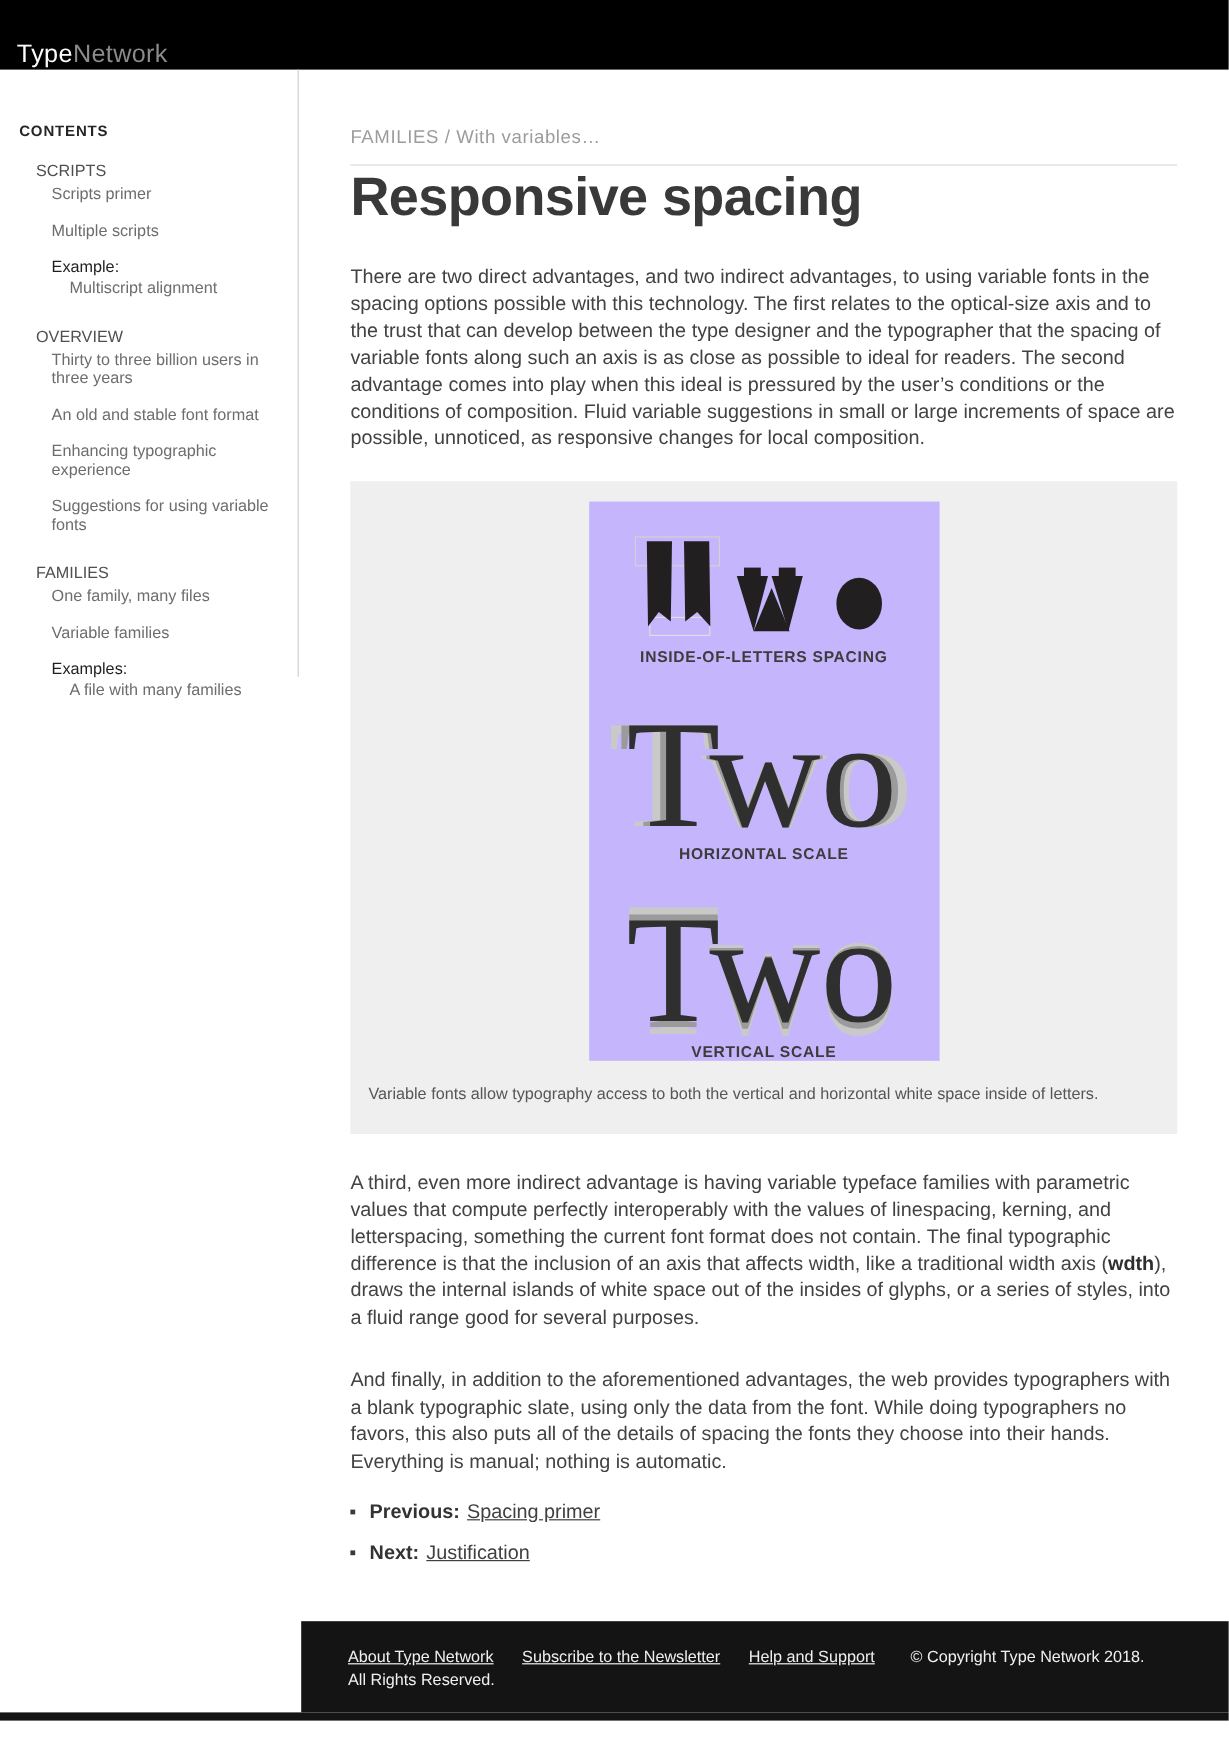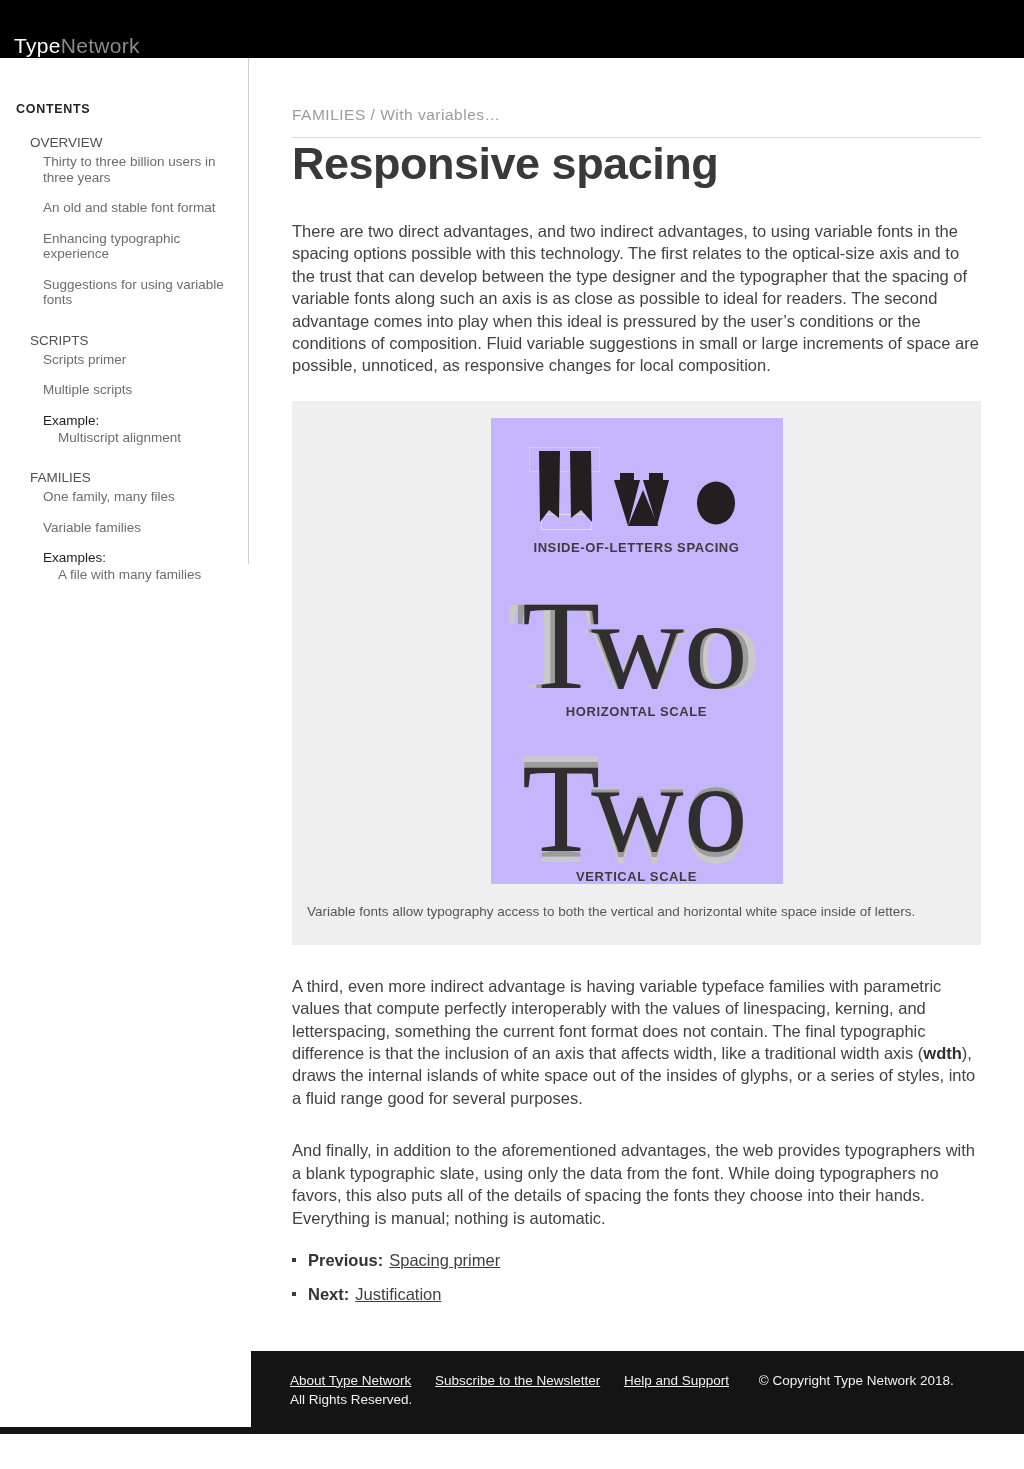--- a/index.html
+++ b/index.html
@@ -72,33 +72,33 @@
   </div>
 </div>
 
 <div class="page">
   <div class="side-divider"></div>
 
   <div class="sidebar">
     <div class="side-heading">CONTENTS</div>
 
     <div class="side-section">
+      <div class="side-sec-title">SCRIPTS</div>
+      <div class="side-item">Scripts primer</div>
+      <div class="side-item">Multiple scripts</div>
+      <div class="side-ex-label">Example:</div>
+      <div class="side-ex-item">Multiscript alignment</div>
+    </div>
+
+    <div class="side-section">
       <div class="side-sec-title">OVERVIEW</div>
       <div class="side-item">Thirty to three billion users in three years</div>
       <div class="side-item">An old and stable font format</div>
       <div class="side-item">Enhancing typographic experience</div>
       <div class="side-item">Suggestions for using variable fonts</div>
-    </div>
-
-    <div class="side-section">
-      <div class="side-sec-title">SCRIPTS</div>
-      <div class="side-item">Scripts primer</div>
-      <div class="side-item">Multiple scripts</div>
-      <div class="side-ex-label">Example:</div>
-      <div class="side-ex-item">Multiscript alignment</div>
     </div>
 
     <div class="side-section">
       <div class="side-sec-title">FAMILIES</div>
       <div class="side-item">One family, many files</div>
       <div class="side-item">Variable families</div>
       <div class="side-ex-label">Examples:</div>
       <div class="side-ex-item">A file with many families</div>
     </div>
   </div>

